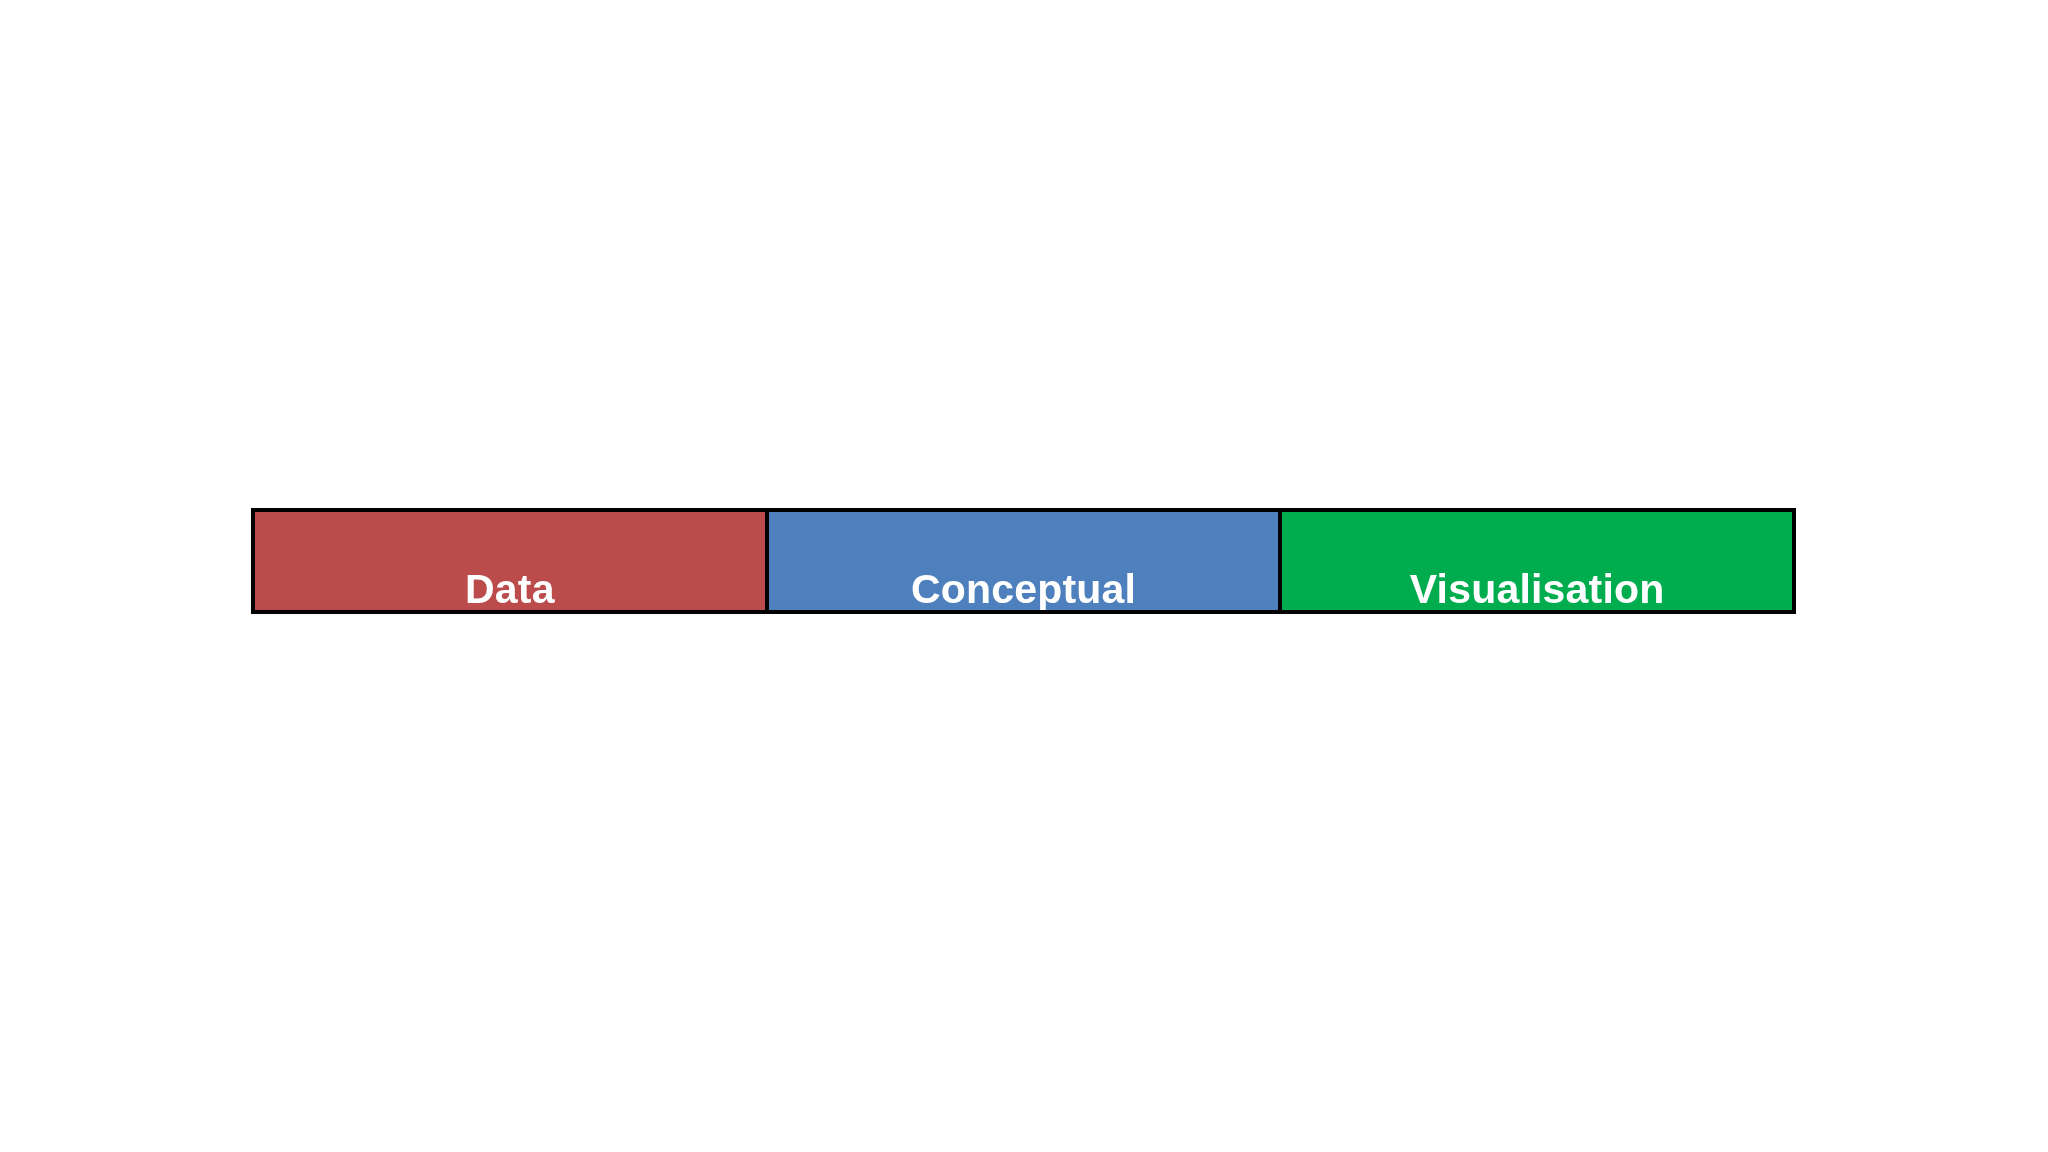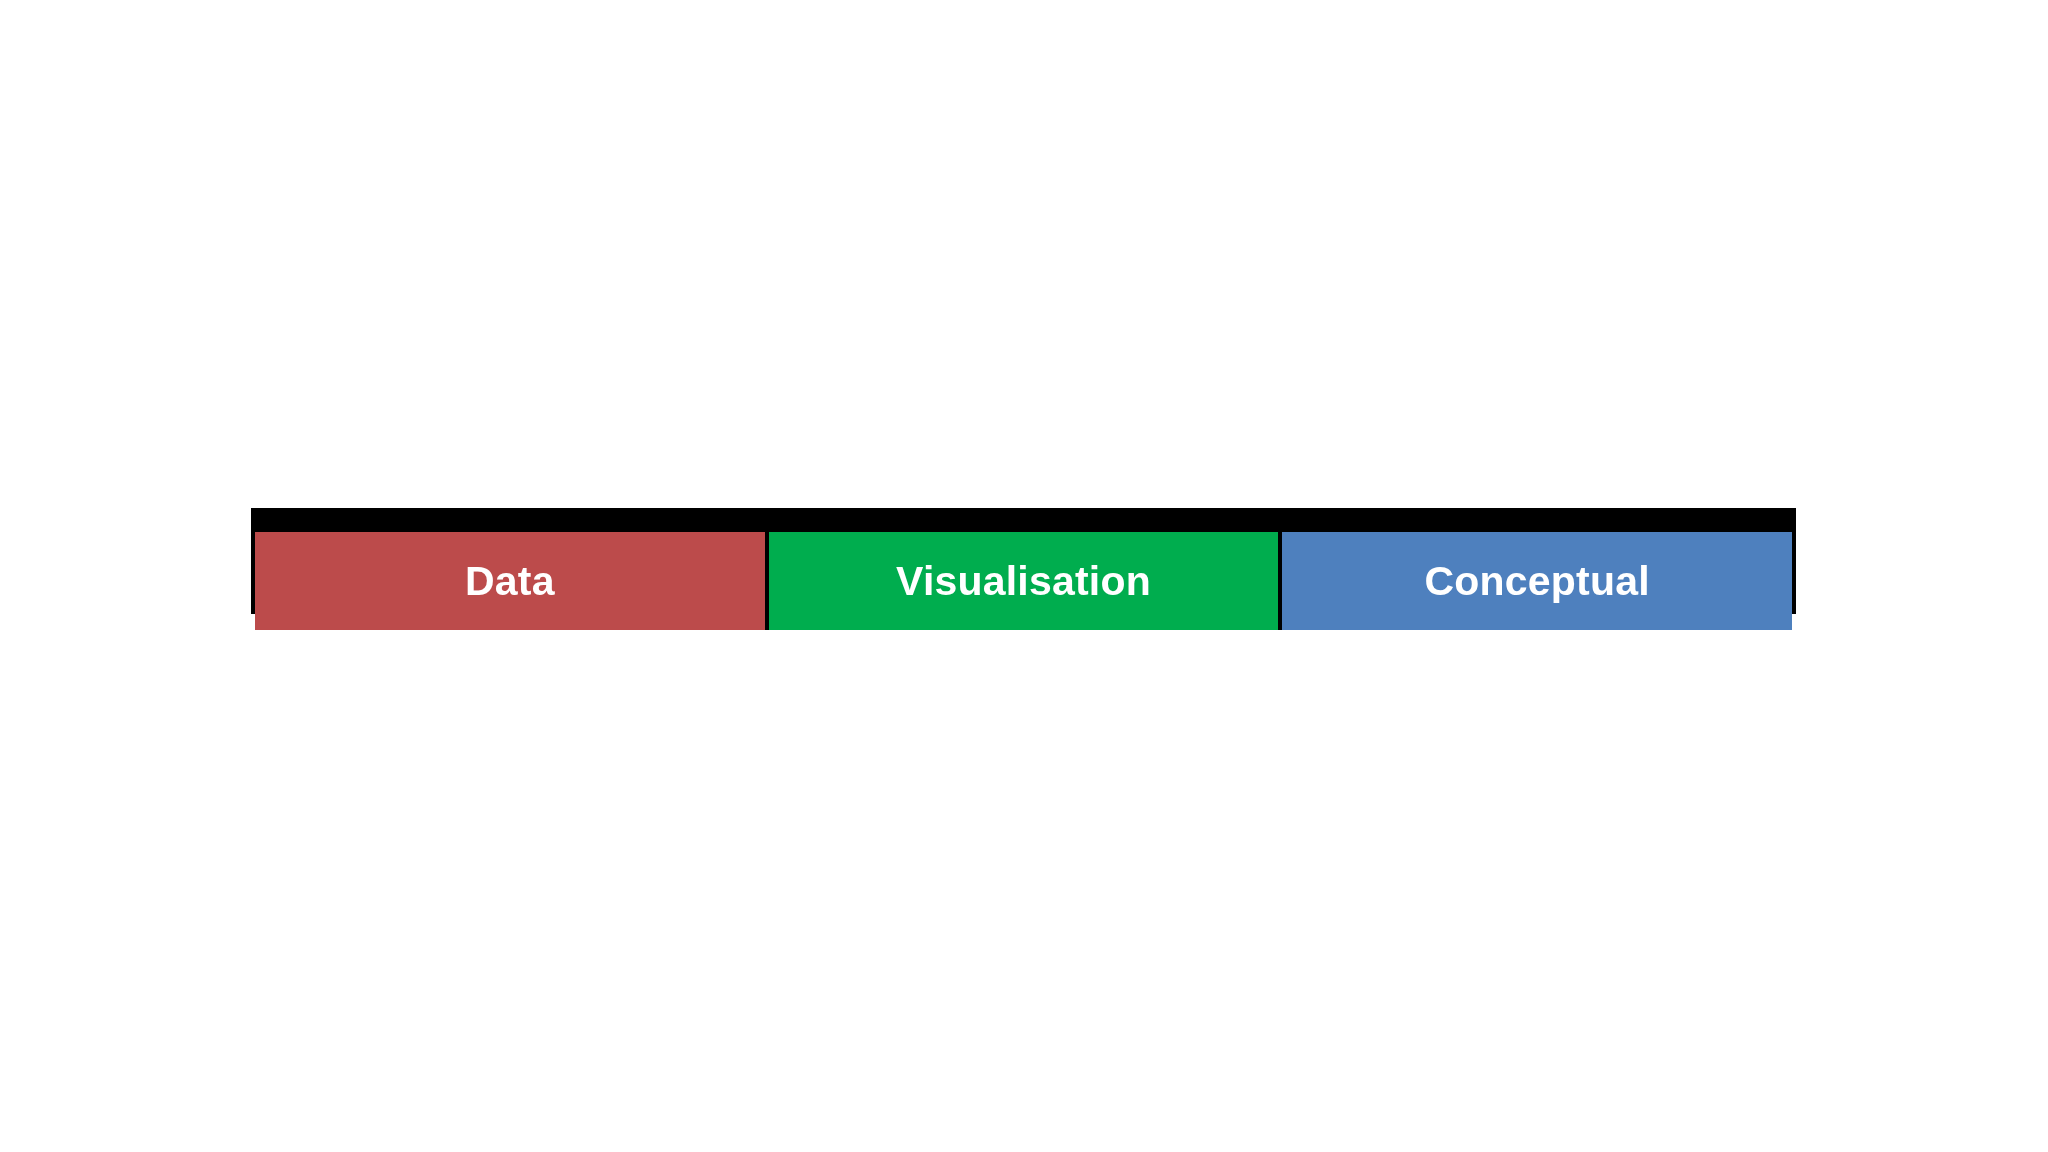--- a/index.html
+++ b/index.html
@@ -32,26 +32,25 @@
     flex-direction: row;
     box-sizing: border-box;
     border: 4px solid #000000;
     background: #000000;
   }
 
   .stage {
     position: relative;
     flex: 1 1 0;
     display: flex;
-    align-items: center;
+    align-items: flex-end;
     justify-content: center;
     box-sizing: border-box;
     height: 100%;
     overflow: hidden;
-    margin-top: 20px;
   }
 
   
   .stage + .stage {
     border-left: 4px solid #000000;
   }
 
   .stage-label {
     color: #ffffff;
     font-family: "Liberation Sans", sans-serif;
@@ -68,23 +67,23 @@
 <body style="background-color: rgb(255, 255, 255);">
 
 <div id="canvas" style="background-color: rgb(255, 255, 255);">
 
   <div id="process-bar" style="border-color: rgb(0, 0, 0); background-color: rgb(0, 0, 0);">
 
     <div class="stage" style="background-color: rgb(188, 75, 75);">
       <span class="stage-label" style="color: rgb(255, 255, 255);">Data</span>
     </div>
 
+    <div class="stage" style="background-color: rgb(78, 128, 190); border-left-color: rgb(0, 0, 0);">
+      <span class="stage-label" style="color: rgb(255, 255, 255);">Conceptual</span>
+    </div>
+
     <div class="stage" style="background-color: rgb(0, 173, 78); border-left-color: rgb(0, 0, 0);">
       <span class="stage-label" style="color: rgb(255, 255, 255);">Visualisation</span>
-    </div>
-
-    <div class="stage" style="background-color: rgb(78, 128, 190); border-left-color: rgb(0, 0, 0);">
-      <span class="stage-label" style="color: rgb(255, 255, 255);">Conceptual</span>
     </div>
 
   </div>
 
 </div>
 
 </body></html>

